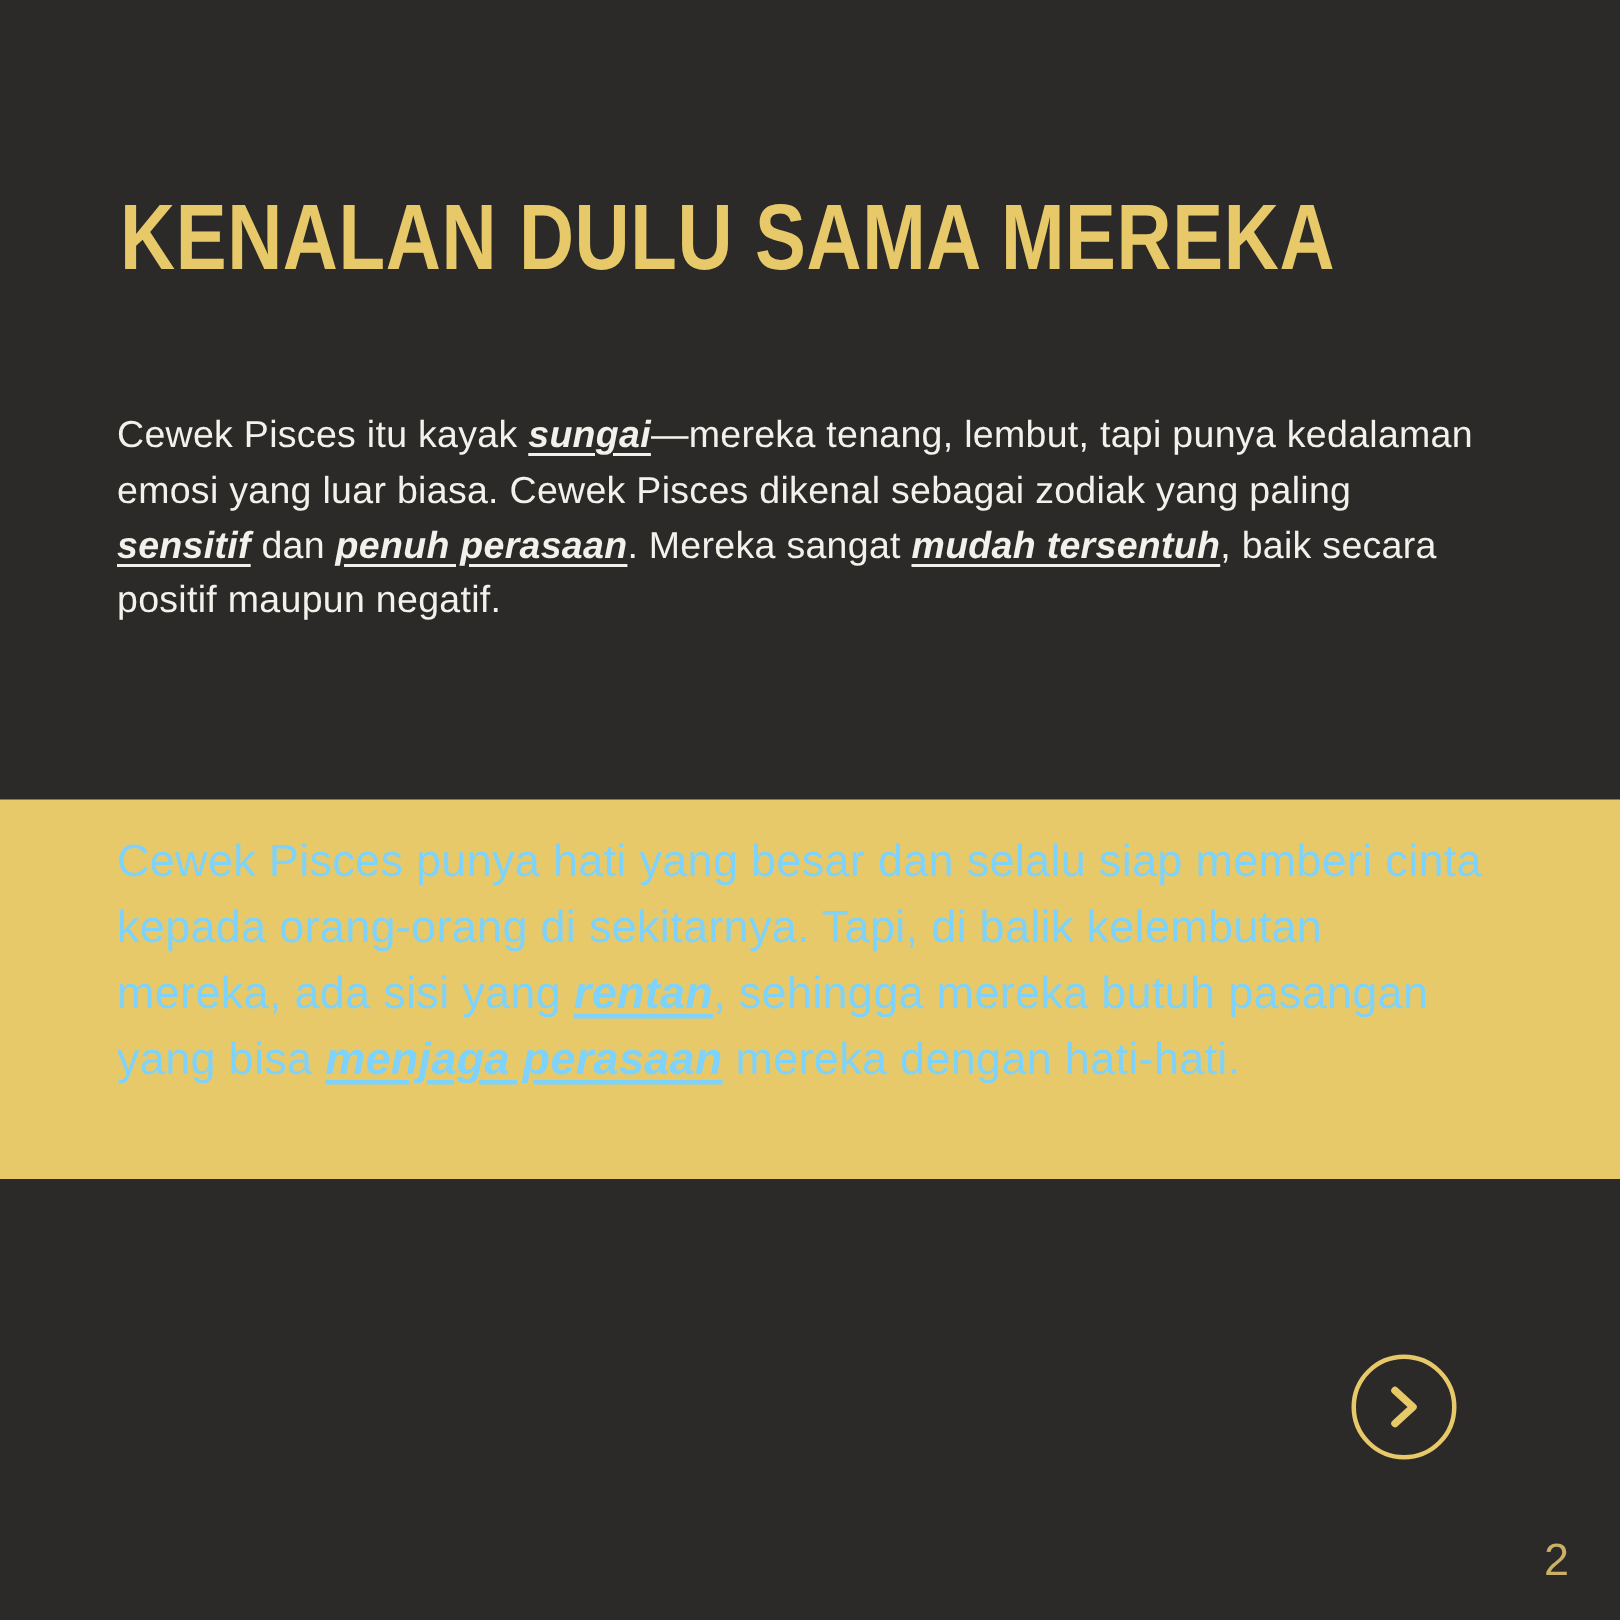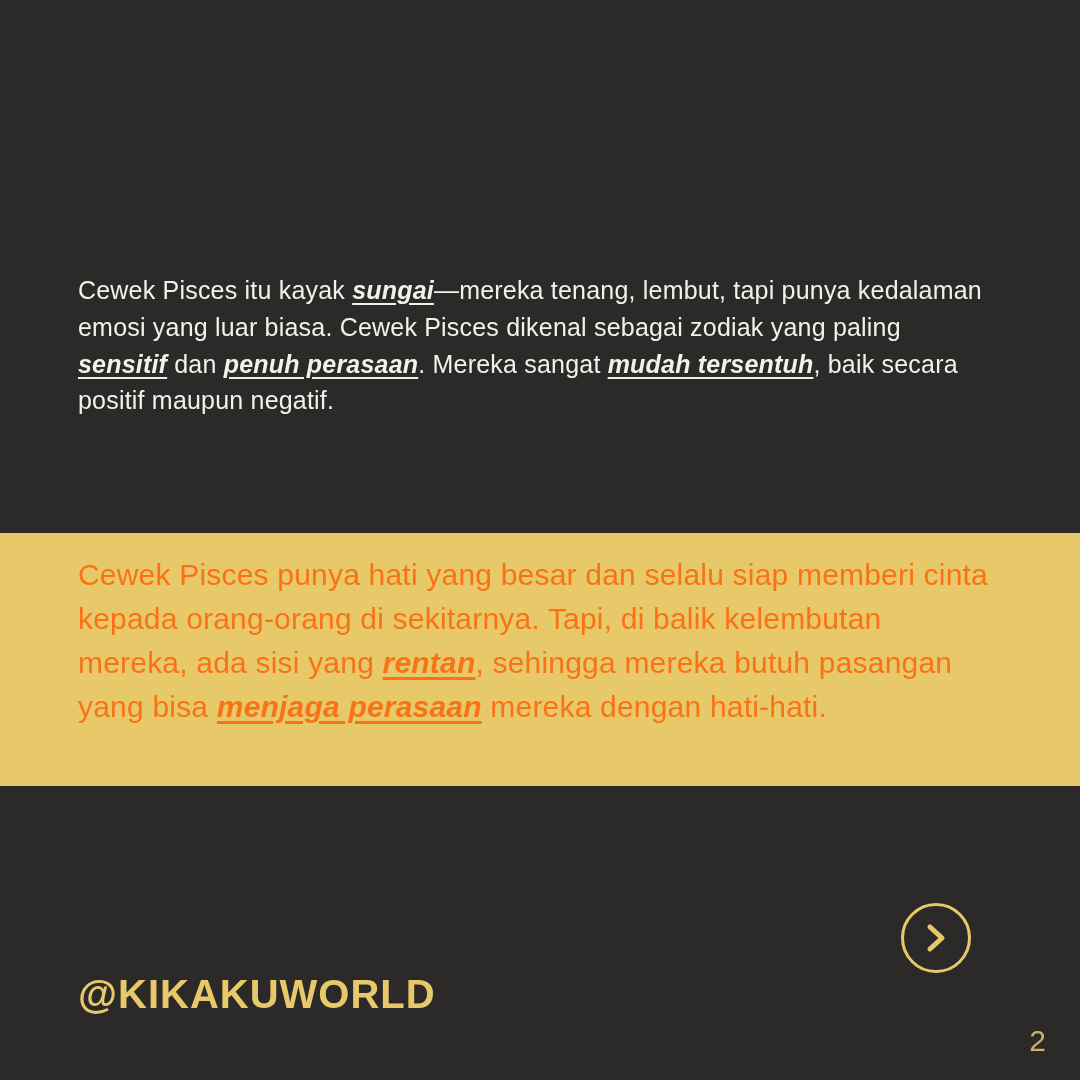--- a/index.html
+++ b/index.html
@@ -65,21 +65,21 @@
     top: 533px;
     width: 1080px;
     height: 253px;
     background: #e8c96a;
   }
   #block-two {
     position: absolute;
     left: 78px;
     top: 553px;
     width: 920px;
-    color: #f97316;
+    color: #7dd3fc;
   }
   #block-two .para { font-size: 30px; line-height: 1.47; }
 
   
   #block-three {
     position: absolute;
     left: 78px;
     top: 818px;
     width: 910px;
     color: #f3f1ec;
@@ -124,33 +124,35 @@
     font-family: "Liberation Sans", sans-serif;
     font-size: 30px;
     font-weight: 400;
   }
 </style>
 </head>
 <body>
 
 <div class="canvas">
 
+  <div class="title-block">
+    <div class="title">KENALAN DULU SAMA MEREKA</div>
+  </div>
 
   <div id="block-one">
     <div class="para">Cewek Pisces itu kayak <span class="em">sungai</span>—mereka tenang, lembut, tapi punya kedalaman emosi yang luar biasa. Cewek Pisces dikenal sebagai zodiak yang paling <span class="em">sensitif</span> dan <span class="em">penuh perasaan</span>. Mereka sangat <span class="em">mudah tersentuh</span>, baik secara positif maupun negatif.</div>
   </div>
 
   <div class="band"></div>
 
   <div id="block-two">
     <div class="para">Cewek Pisces punya hati yang besar dan selalu siap memberi cinta kepada orang-orang di sekitarnya. Tapi, di balik kelembutan mereka, ada sisi yang <span class="em">rentan</span>, sehingga mereka butuh pasangan yang bisa <span class="em">menjaga perasaan</span> mereka dengan hati-hati.</div>
   </div>
 
 
-  <div class="handle">@KIKAKUWORLD</div>
 
   <div class="next-arrow">
     <span>
       <svg width="26" height="30" viewBox="0 0 26 30" aria-hidden="true">
         <path d="M7 4 L19 15 L7 26" fill="none" stroke="#e8c96a" stroke-width="5" stroke-linecap="round" stroke-linejoin="round"></path>
       </svg>
     </span>
   </div>
 
   <div class="page-num">2</div>

